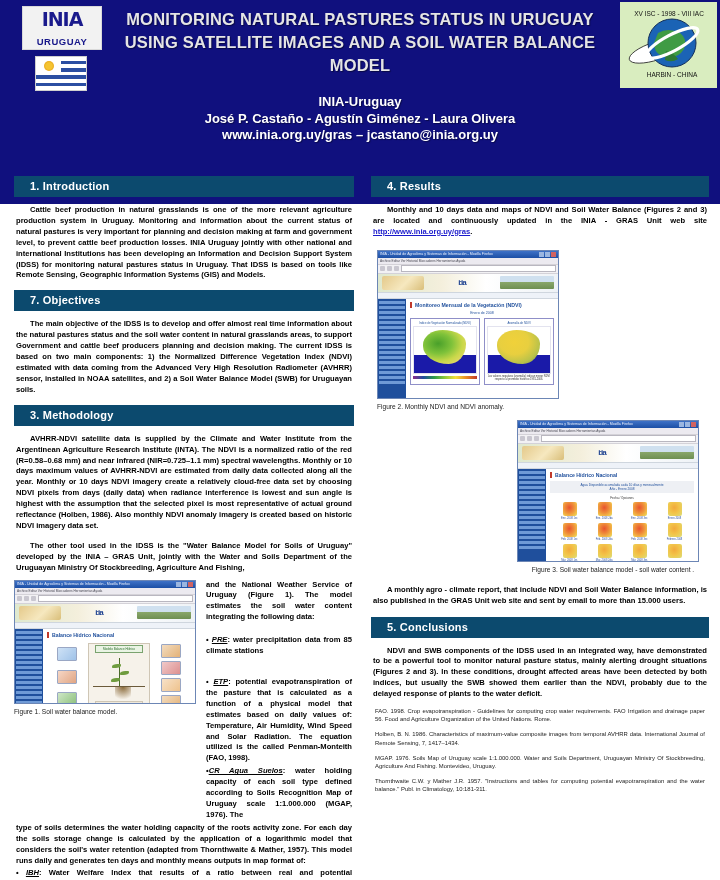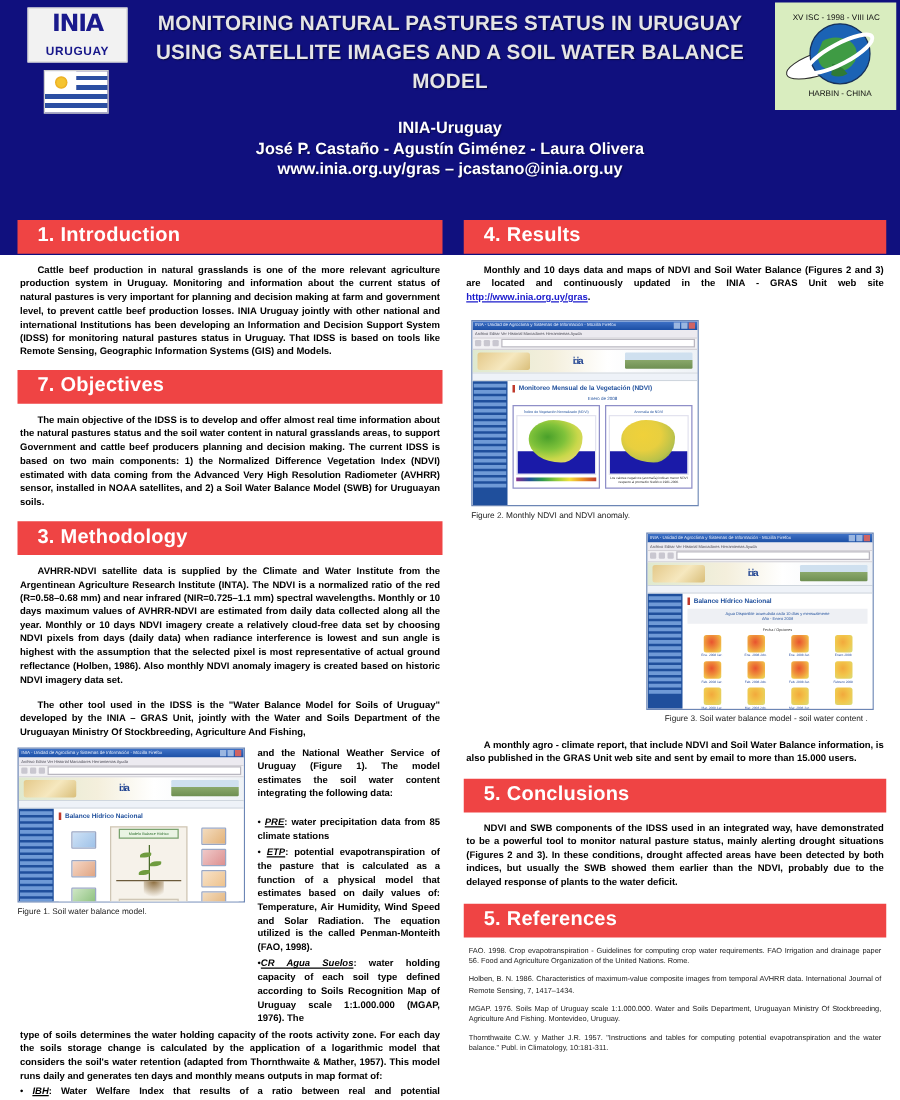--- a/index.html
+++ b/index.html
@@ -134,23 +134,23 @@
     height: 704px;
   }
   .col {
     position: absolute;
     top: 0;
   }
   .col-left  { left: 14px;  width: 340px; }
   .col-right { left: 371px; width: 338px; }
 
   .sec-bar {
-    background: #ef4444;
+    background: #0c4a6e;
     color: #ffffff;
-    font-size: 16px;
+    font-size: 11px;
     font-weight: bold;
     padding: 4px 0 5px 16px;
     letter-spacing: 0.2px;
   }
   .body-text {
     font-size: 7.6px;
     font-weight: bold;
     line-height: 10.9px;
     color: #000000;
     text-align: justify;
@@ -557,21 +557,21 @@
 
           </div>
           <div class="fig-cap">Figure 1. Soil water balance model.</div>
         </div>
 
         <div style="flex:1">
           <div class="body-text" style="margin-top:0">and the National Weather Service of Uruguay (Figure 1). The model estimates the soil water content integrating the following data:</div>
           <div class="body-text" style="margin-top:12px">
             • <span style="font-style:italic;text-decoration:underline">PRE</span><span>: water precipitation data from 85 climate stations</span>
           </div>
-          <div class="body-text" style="margin-top:2px">
+          <div class="body-text" style="margin-top:20px">
             • <span style="font-style:italic;text-decoration:underline">ETP</span><span>: potential evapotranspiration of the pasture that is calculated as a function of a physical model that estimates based on daily values of: Temperature, Air Humidity, Wind Speed and Solar Radiation. The equation utilized is the called Penman-Monteith (FAO, 1998).</span>
           </div>
           <div class="body-text" style="margin-top:2px">
             •<span style="font-style:italic;text-decoration:underline">CR Agua Suelos</span><span>: water holding capacity of each soil type defined according to Soils Recognition Map of Uruguay scale 1:1.000.000 (MGAP, 1976). The</span>
           </div>
         </div>
       </div>
 
       <div class="body-text" style="margin-top:2px">type of soils determines the water holding capacity of the roots activity zone. For each day the soils storage change is calculated by the application of a logarithmic model that considers the soil's water retention (adapted from Thornthwaite &amp; Mather, 1957). This model runs daily and generates ten days and monthly means outputs in map format of:</div>
 
@@ -769,20 +769,19 @@
           <div class="shot-status"></div>
         </div>
         <div class="fig-cap center">Figure 3. Soil water balance model - soil water content .</div>
       </div>
 
       <div class="body-text indent" style="margin-top:12px">A monthly agro - climate report, that include NDVI and Soil Water Balance information, is also published in the GRAS Unit web site and sent by email to more than 15.000 users.</div>
 
       <div class="sec-bar" style="margin-top:10px">5. Conclusions</div>
       <div class="body-text indent">NDVI and SWB components of the IDSS used in an integrated way, have demonstrated to be a powerful tool to monitor natural pasture status, mainly alerting drought situations (Figures 2 and 3). In these conditions, drought affected areas have been detected by both indices, but usually the SWB showed them earlier  than the NDVI, probably due to the delayed response of plants to the water deficit.</div>
 
-      <div class="sec-bar" style="margin-top:11px">5. References</div>
       <div class="ref-text">FAO. 1998. Crop evapotranspiration - Guidelines for computing crop water requirements. FAO Irrigation and drainage paper 56. Food and Agriculture Organization of the United Nations. Rome.</div>
       <div class="ref-text">Holben, B. N. 1986. Characteristics of maximum-value composite images from temporal AVHRR data. International Journal of Remote Sensing, 7, 1417–1434.</div>
       <div class="ref-text">MGAP. 1976. Soils Map of Uruguay scale 1:1.000.000. Water and Soils Department, Uruguayan Ministry Of Stockbreeding, Agriculture And Fishing. Montevideo, Uruguay.</div>
       <div class="ref-text">Thornthwaite C.W. y Mather J.R. 1957. "Instructions and tables for computing potential evapotranspiration and the water balance." Publ. in Climatology, 10:181-311.</div>
     </div>
   </div>
 </div>
 
 </body></html>

